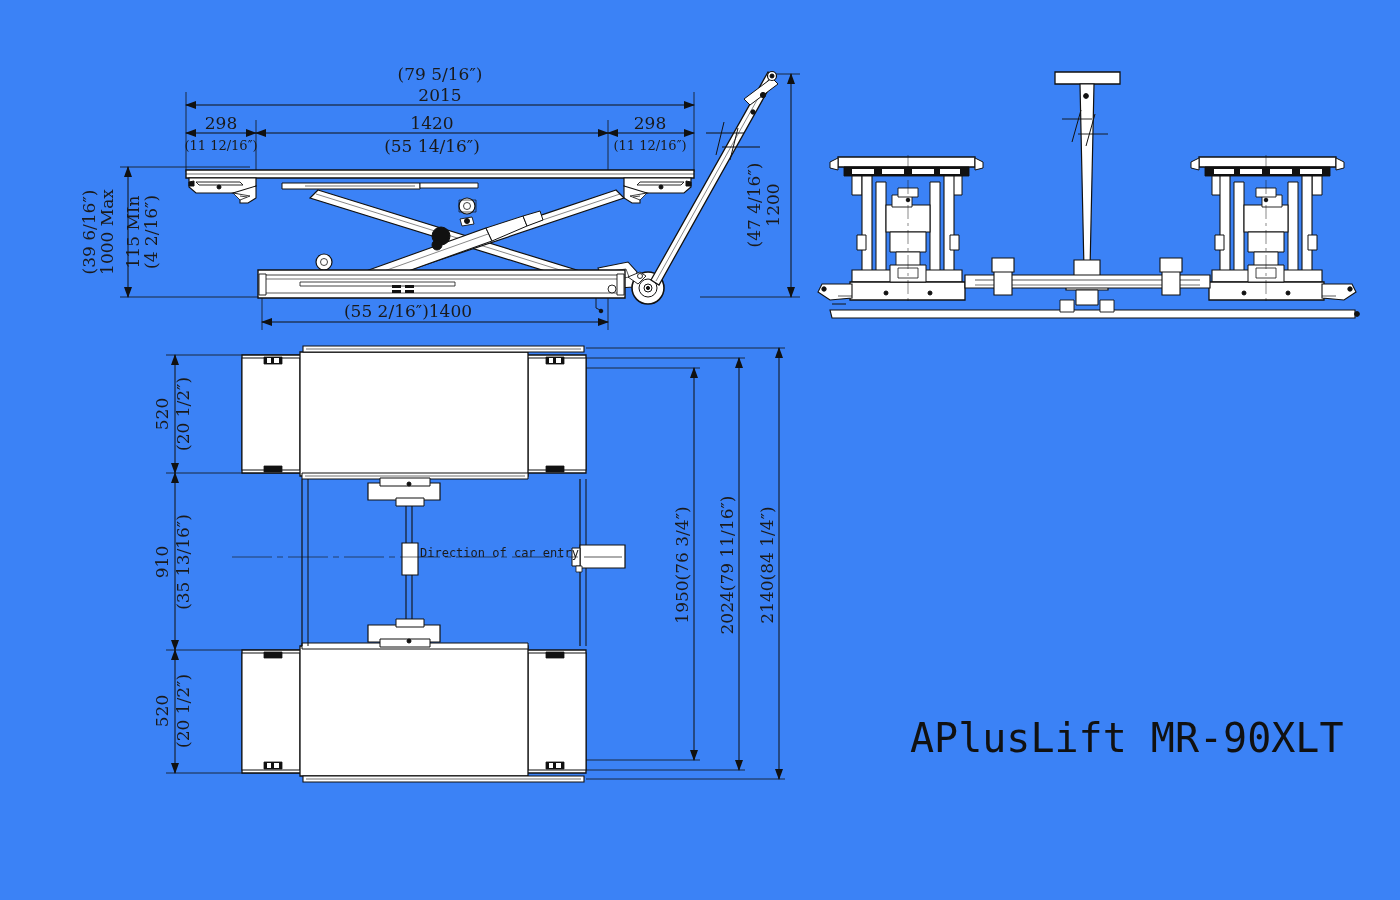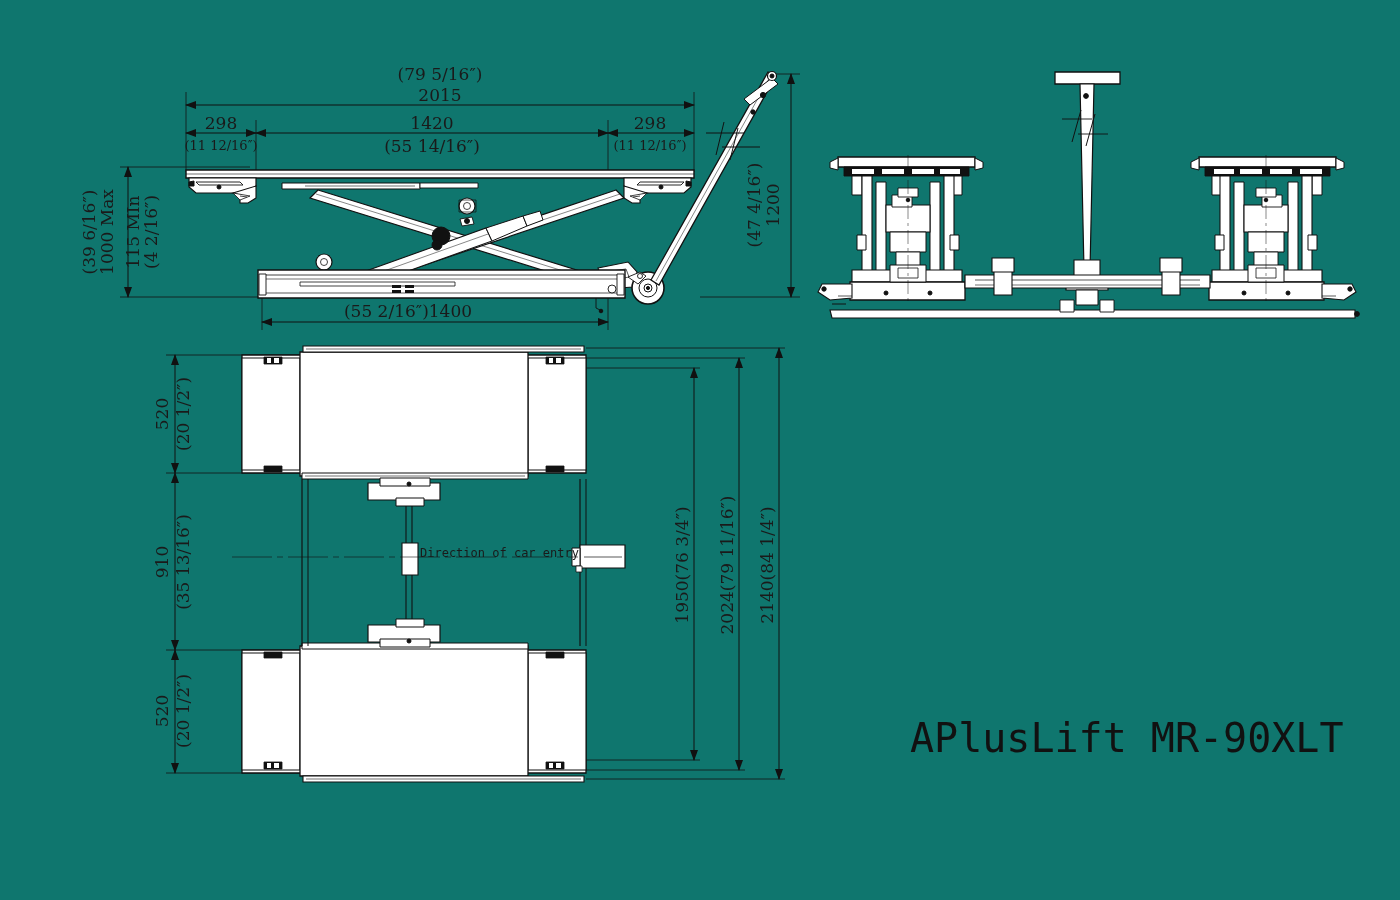--- a/index.html
+++ b/index.html
@@ -1,18 +1,18 @@
 <!DOCTYPE html>
 <html><head>
 <meta charset="utf-8">
 <style>
   html,body{margin:0;padding:0;background:#ffffff;}
   body{width:1400px;height:900px;overflow:hidden;
        font-family:"DejaVu Serif",serif;color:#000;}
-  #stage{position:relative;width:1400px;height:900px;background:#0f766e;}
+  #stage{position:relative;width:1400px;height:900px;background:#3b82f6;}
   svg{display:block;}
   .dimtext{font-family:"DejaVu Serif",serif;font-size:17px;fill:#1a1a1a;}
   .dimtext-sm{font-family:"DejaVu Serif",serif;font-size:13px;fill:#1a1a1a;}
   .monotext{font-family:"DejaVu Sans Mono",monospace;font-size:12px;fill:#1a1a1a;}
   .titletext{font-family:"DejaVu Sans Mono",monospace;font-size:40px;fill:#111;letter-spacing:0px;}
 </style>
 </head>
 <body>
 
 <div id="stage">

